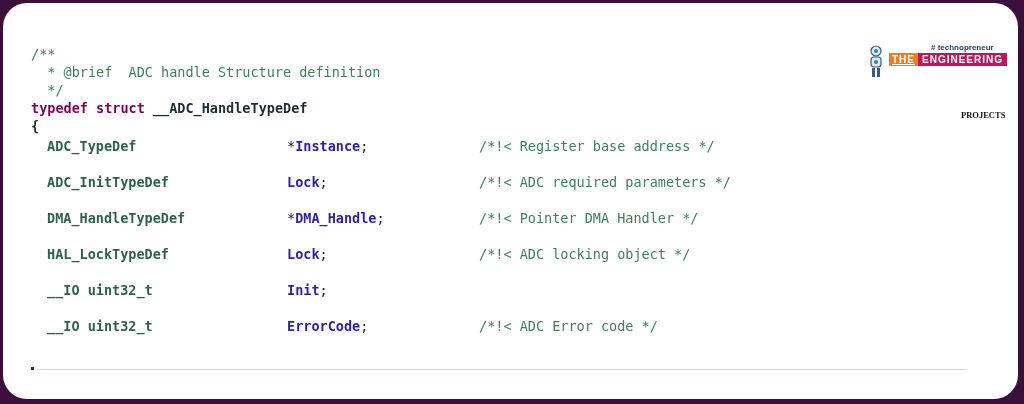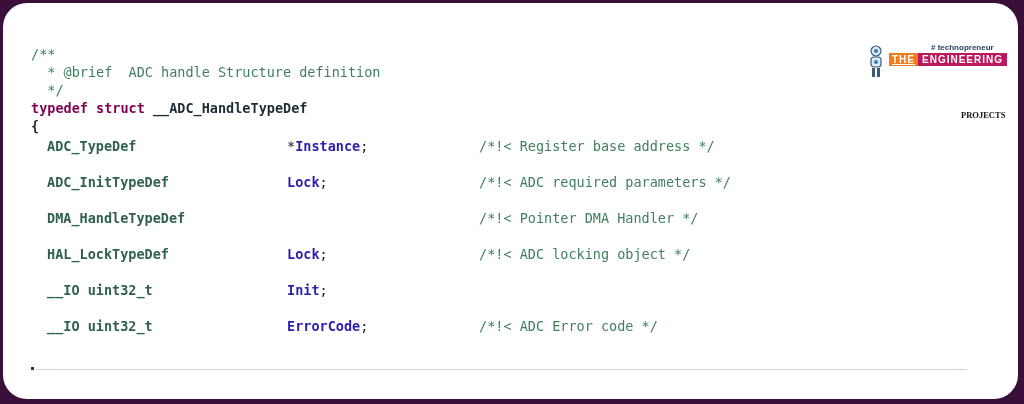--- a/index.html
+++ b/index.html
@@ -102,20 +102,21 @@
     </div>
 
     <div class="member" style="top:128px">
       <span class="type">ADC_InitTypeDef</span>
       <span class="fieldcol"><span class="ptr"></span><span class="field">Lock</span><span class="ptr">;</span></span>
       <span class="cmtcol">/*!&lt; ADC required parameters */</span>
     </div>
 
     <div class="member" style="top:164px">
       <span class="type">DMA_HandleTypeDef</span>
+      <span class="fieldcol"><span class="ptr">*</span><span class="field">DMA_Handle</span><span class="ptr">;</span></span>
       <span class="cmtcol">/*!&lt; Pointer DMA Handler */</span>
     </div>
 
     <div class="member" style="top:200px">
       <span class="type">HAL_LockTypeDef</span>
       <span class="fieldcol"><span class="ptr"></span><span class="field">Lock</span><span class="ptr">;</span></span>
       <span class="cmtcol">/*!&lt; ADC locking object */</span>
     </div>
 
     <div class="member" style="top:236px">

